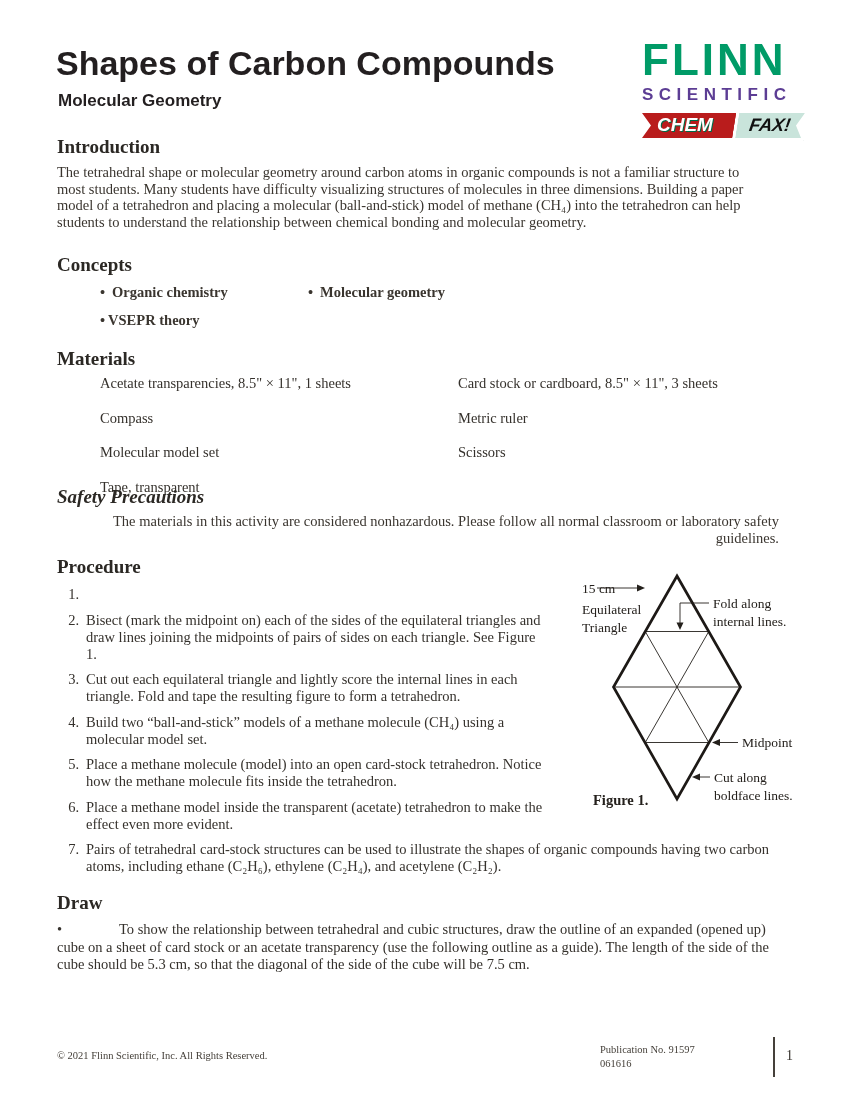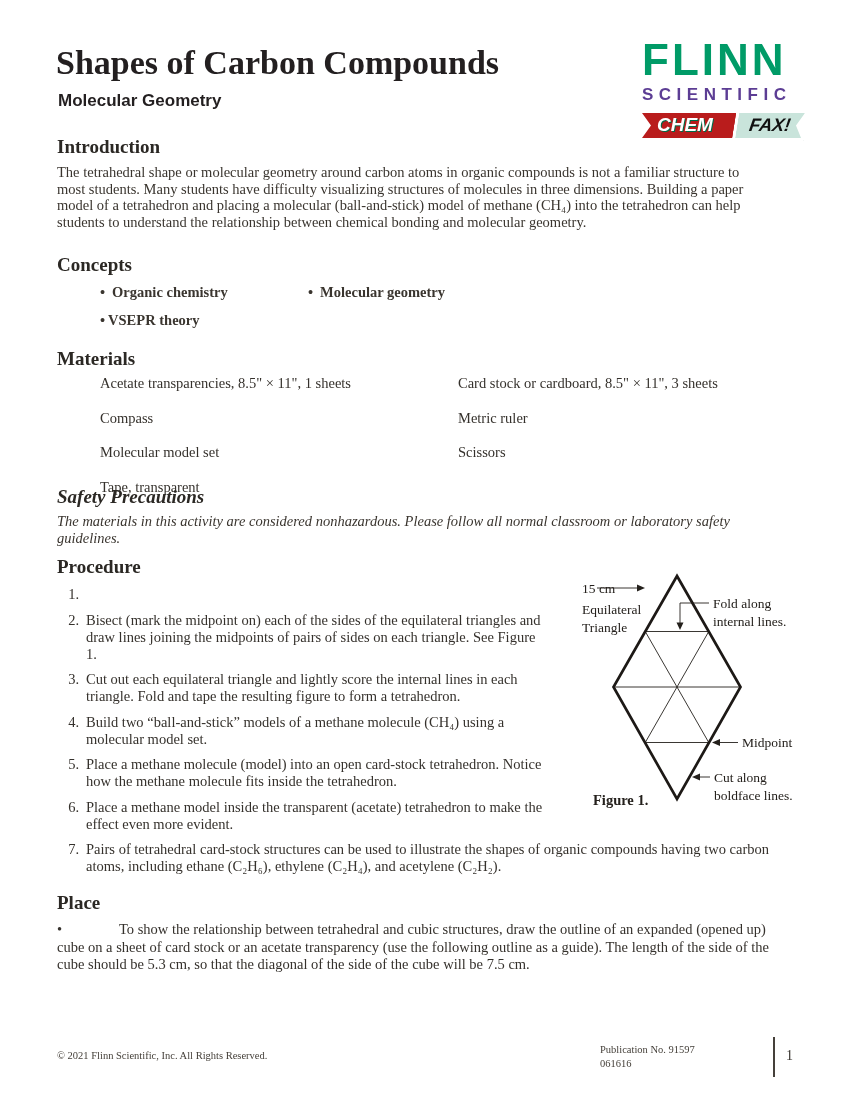--- a/index.html
+++ b/index.html
@@ -2,21 +2,21 @@
 <html><head>
 <meta charset="utf-8">
 <style>
   html,body{margin:0;padding:0;}
   body{width:850px;height:1100px;background:#f2f2f2;}
   .page{position:relative;width:850px;height:1100px;background:#ffffff;overflow:hidden;
         font-family:"Liberation Serif", serif;color:#35312c;}
   .abs{position:absolute;}
 
   
-  .doc-title{left:56px;top:44px;font-family:Liberation Serif, serif;
+  .doc-title{left:56px;top:44px;font-family:Liberation Sans, sans-serif;
              font-size:34px;font-weight:700;color:#231f20;letter-spacing:0;}
   .doc-subtitle{left:58px;top:91px;font-family:"Liberation Sans",sans-serif;
                 font-size:17px;font-weight:600;color:#231f20;}
 
   
   .logo{left:642px;top:38px;width:170px;}
   .logo-brand{font-family:"Liberation Sans",sans-serif;font-weight:700;font-size:44px;
               line-height:44px;color:#009b67;letter-spacing:3px;transform:scaleY(1.02);}
   .logo-sub{font-family:"Liberation Sans",sans-serif;font-weight:700;font-size:17px;
             color:#5c3d94;letter-spacing:5.5px;margin-top:3px;}
@@ -34,21 +34,21 @@
                 clip-path:polygon(0 0,100% 0,calc(100% - 7px) 50%,100% 100%,0 100%);
                 text-align:center;}
   .ribbon-right .fax-inner span{font-family:"Liberation Sans",sans-serif;font-weight:700;
                 font-style:italic;font-size:18px;line-height:25px;color:#111;}
 
   
   .h-serif{font-size:19px;font-weight:700;color:#2b2824;}
   .h-italic{font-style:italic;}
 
   .body-text{font-size:14.5px;line-height:16.6px;color:#3a352f;}
-  .italic{font-style:italic;}
+  .italic{text-align:right;}
 
   
   .concepts-wrap{left:57px;top:284px;width:520px;height:58px;font-weight:bold;}
   .concept-item{position:absolute;font-size:14.5px;color:#3a352f;}
   .bul{margin-right:7px;}
 
   
   .materials-wrap{left:100px;top:376px;width:700px;}
   .materials-col{position:absolute;top:0;}
   .materials-col p{margin:0 0 10px 0;font-size:14.5px;line-height:14.5px;padding:0;height:24.5px;}
@@ -195,21 +195,21 @@
     <text x="167" y="179">Midpoint</text>
 
     <line class="fig-thin" x1="135" y1="209" x2="124" y2="209"></line>
     <polygon class="fig-arrow" points="117,209 125,205.5 125,212.5"></polygon>
     <text x="139" y="214">Cut along</text>
     <text x="139" y="232">boldface lines.</text>
 
     <text class="caption" x="18" y="237">Figure 1.</text>
   </svg>
 
-  <div class="abs h-serif" style="left:57px;top:892px;">Place</div>
+  <div class="abs h-serif" style="left:57px;top:892px;">Draw</div>
   <div class="abs tips-p">
     <span class="tips-bullet">•</span>
     <span>To show the relationship between tetrahedral and cubic structures, draw the outline of an expanded (opened up) cube on a sheet of card stock or an acetate transparency (use the following outline as a guide). The length of the side of the cube should be 5.3 cm, so that the diagonal of the side of the cube will be 7.5 cm.</span>
   </div>
 
   <div class="abs footer-copy">© 2021 Flinn Scientific, Inc. All Rights Reserved.</div>
   <div class="abs footer-pub">
     <div>Publication No. 91597</div>
     <div>061616</div>
   </div>

